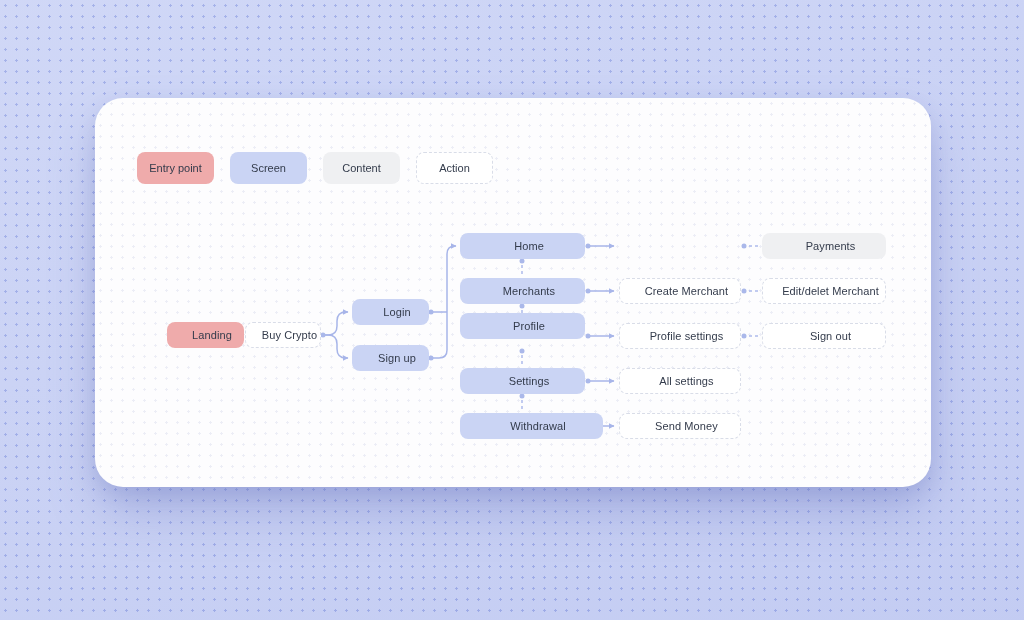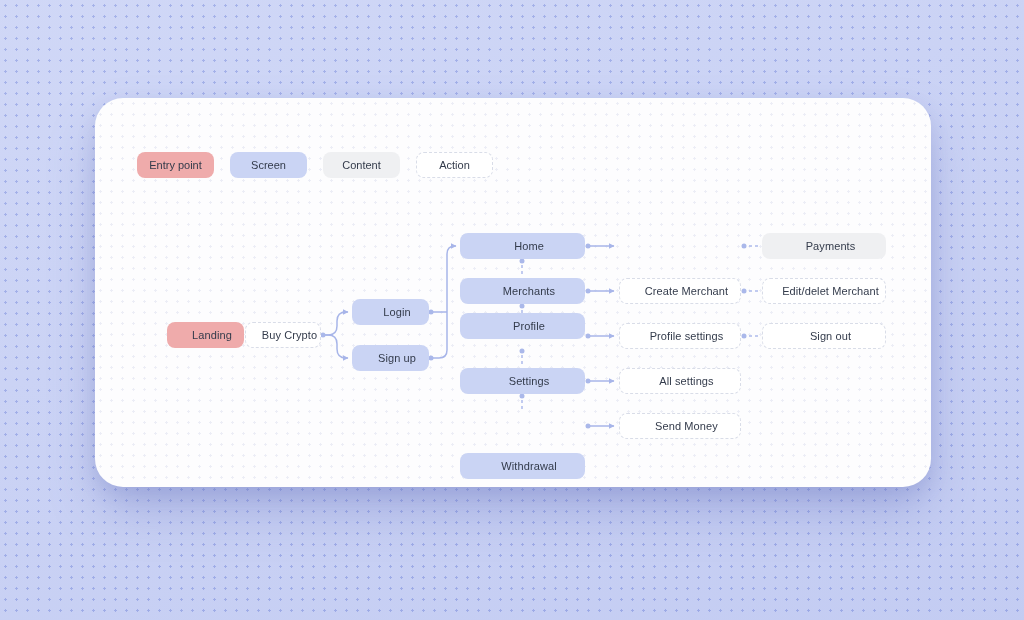--- a/index.html
+++ b/index.html
@@ -24,38 +24,38 @@
   .legend{
     position:absolute;left:42px;top:54px;display:flex;gap:16px;
   }
   .node{
     position:absolute;height:26px;border-radius:8px;
     display:flex;align-items:center;justify-content:center;
     font-size:11px;color:#333b4b;letter-spacing:.1px;
     box-sizing:border-box;white-space:nowrap;padding-left:13px;
   }
   .chip{
-    position:relative;width:77px;height:26px;border-radius:8px;
+    position:relative;width:77px;height:32px;border-radius:8px;
     display:flex;align-items:center;justify-content:center;
     font-size:11px;color:#333b4b;box-sizing:border-box;white-space:nowrap;
   }
   .t-entry  {background:#efabab;}
   .t-screen {background:#cad4f4;}
   .t-content{background:#eff0f2;}
   .t-action {background:#ffffff;border:1px dashed #d9dde8;}
   
   #n-landing   {left:42px; top:224px;width:77px;margin-left:30px;}
   #n-buycrypto {left:150px;top:224px;width:76px;}
   #n-login     {left:257px;top:201px;width:77px;}
   #n-signup    {left:257px;top:247px;width:77px;}
   #n-home      {left:365px;top:135px;width:125px;}
   #n-merchants {left:365px;top:180px;width:125px;}
   #n-profile   {left:365px;top:215px;width:125px;}
   #n-settings  {left:365px;top:270px;width:125px;}
-  #n-withdrawal{left:365px;top:315px;width:125px;margin-top:40px;}
+  #n-withdrawal{left:365px;top:315px;width:143px;}
   #n-wallets   {left:524px;top:135px;width:122px;}
   #n-payments  {left:667px;top:135px;width:124px;}
   #n-createmerchant{left:524px;top:180px;width:122px;}
   #n-editmerchant  {left:667px;top:180px;width:124px;}
   #n-profilesettings{left:524px;top:225px;width:122px;}
   #n-signout   {left:667px;top:225px;width:124px;}
   #n-allsettings{left:524px;top:270px;width:122px;}
   #n-sendmoney {left:524px;top:315px;width:122px;}
   svg.wires{position:absolute;left:0;top:0;pointer-events:none;}
 </style>

